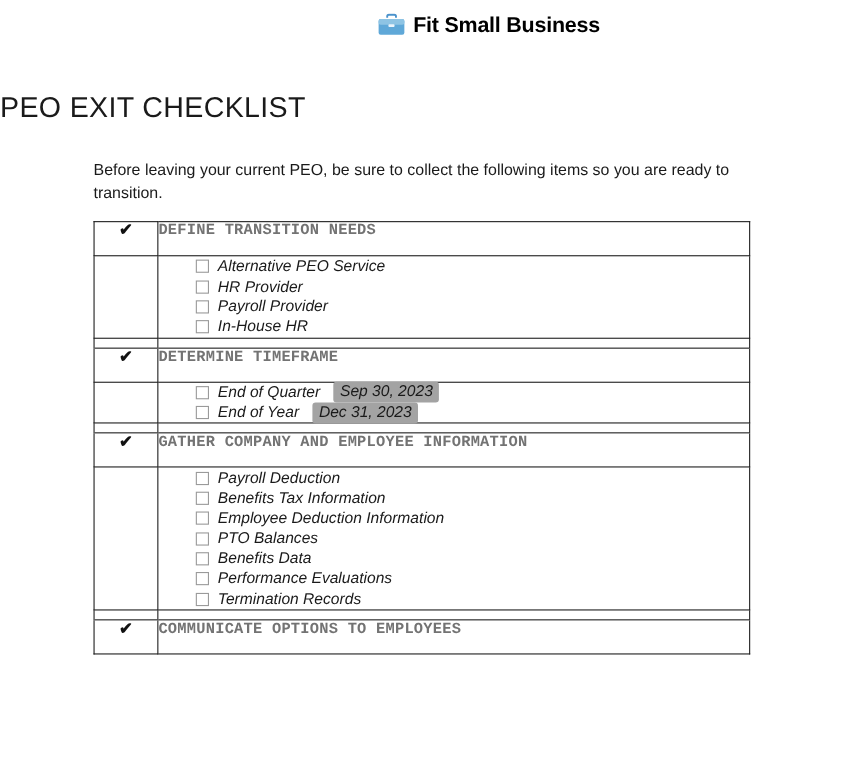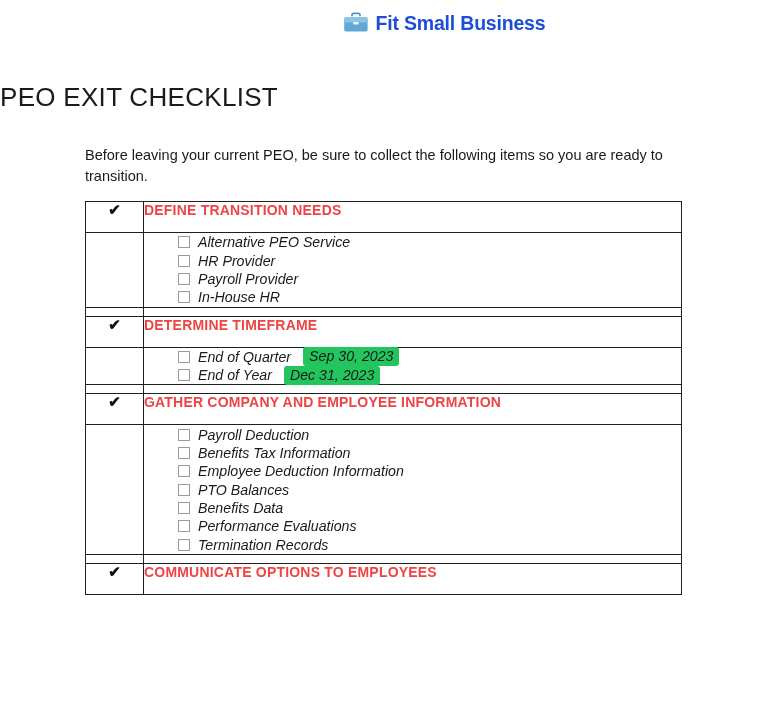--- a/index.html
+++ b/index.html
@@ -30,21 +30,21 @@
     gap: 7px;
   }
   .brand-icon {
     width: 26px;
     height: 22px;
     display: block;
   }
   .brand-text {
     font-size: 19.5px;
     font-weight: bold;
-    color: #1d4ed8;
+    color: #000000;
     letter-spacing: -0.2px;
     white-space: nowrap;
   }
 
   
   .doc-title {
     font-size: 26px;
     font-weight: normal;
     color: #1a1a1a;
     margin: 36px 0 0 0;
@@ -84,23 +84,24 @@
     font-size: 15px;
     line-height: 1;
     font-weight: bold;
     color: #111;
     padding-top: 1px;
   }
   .section-title {
     vertical-align: middle;
     font-size: 14px;
     font-weight: bold;
-    color: #ef4444;
+    color: #737373;
     letter-spacing: 0.2px;
     padding-left: 15px;
+    font-family: Liberation Mono, monospace;
   }
 
   
   tr.section-body td {
     border-top: none;
     font-style: italic;
   }
   .items-cell {
     padding: 12px 0 16px 0;
   }
@@ -116,21 +117,21 @@
   .cbox {
     width: 10px;
     height: 10px;
     border: 1.4px solid #9a9a9a;
     background: #ffffff;
     flex: 0 0 auto;
     display: inline-block;
   }
   .item-label { white-space: nowrap; }
   .date-chip {
-    background: #22c55e;
+    background: #a3a3a3;
     border-radius: 3px;
     padding: 1px 6px 2px 6px;
     margin-left: 4px;
     white-space: nowrap;
   }
 
   
   tr.gap td {
     height: 8px;
     border-left: 1px solid #1f1f1f;

